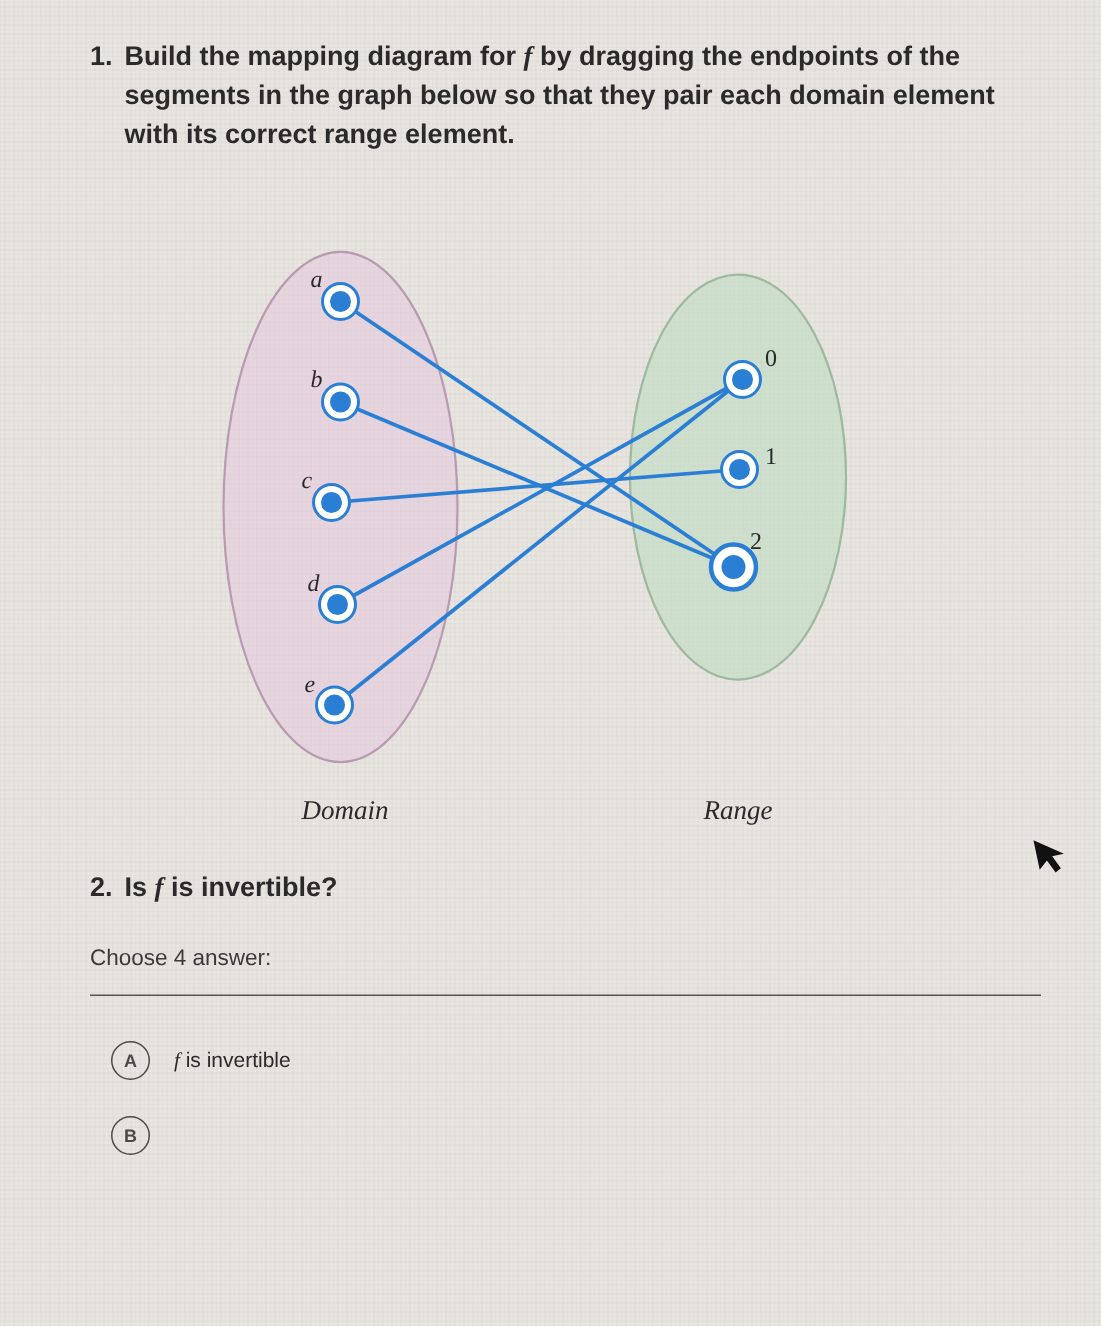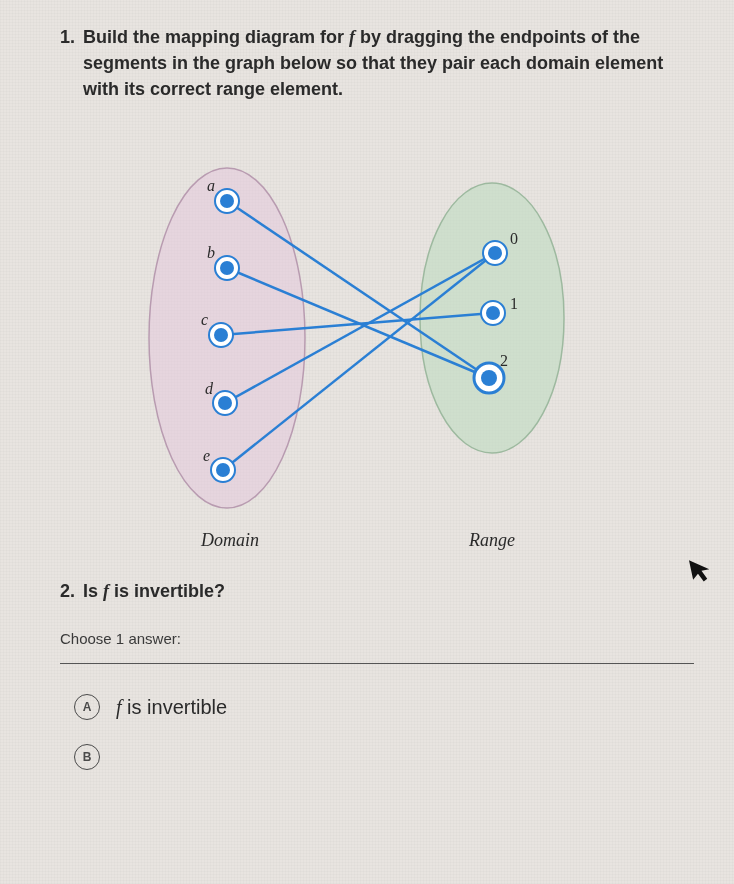--- a/index.html
+++ b/index.html
@@ -91,21 +91,21 @@
       display: flex;
       align-items: center;
       justify-content: center;
       font-size: 12px;
       font-weight: 600;
       color: #4a4a4a;
       flex-shrink: 0;
     }
     
     .answer-label {
-      font-size: 20px;
+      font-size: 14px;
       color: #2a2a2a;
     }
 
     .answer-label em, .mathf {
       font-style: italic;
       font-family: Georgia, 'Times New Roman', serif;
     }
 
     .cursor-arrow {
       position: absolute;
@@ -198,21 +198,21 @@
       <text x="104" y="408" class="domain-label">Domain</text>
       <text x="372" y="408" class="range-label">Range</text>
     </svg>
   </div>
 
   <div class="question-text q2-wrap">
     <span class="question-number">2.</span>
     <span class="question-body">Is <span class="mathf">f</span> is invertible?</span>
   </div>
 
-  <div class="choose-text">Choose 1 answer:</div>
+  <div class="choose-text">Choose 4 answer:</div>
 
   <hr class="divider">
 
   <div class="answer-option">
     <div class="radio-circle">A</div>
     <div class="answer-label"><em>f</em> is invertible</div>
   </div>
 
   <div class="answer-option">
     <div class="radio-circle">B</div>

